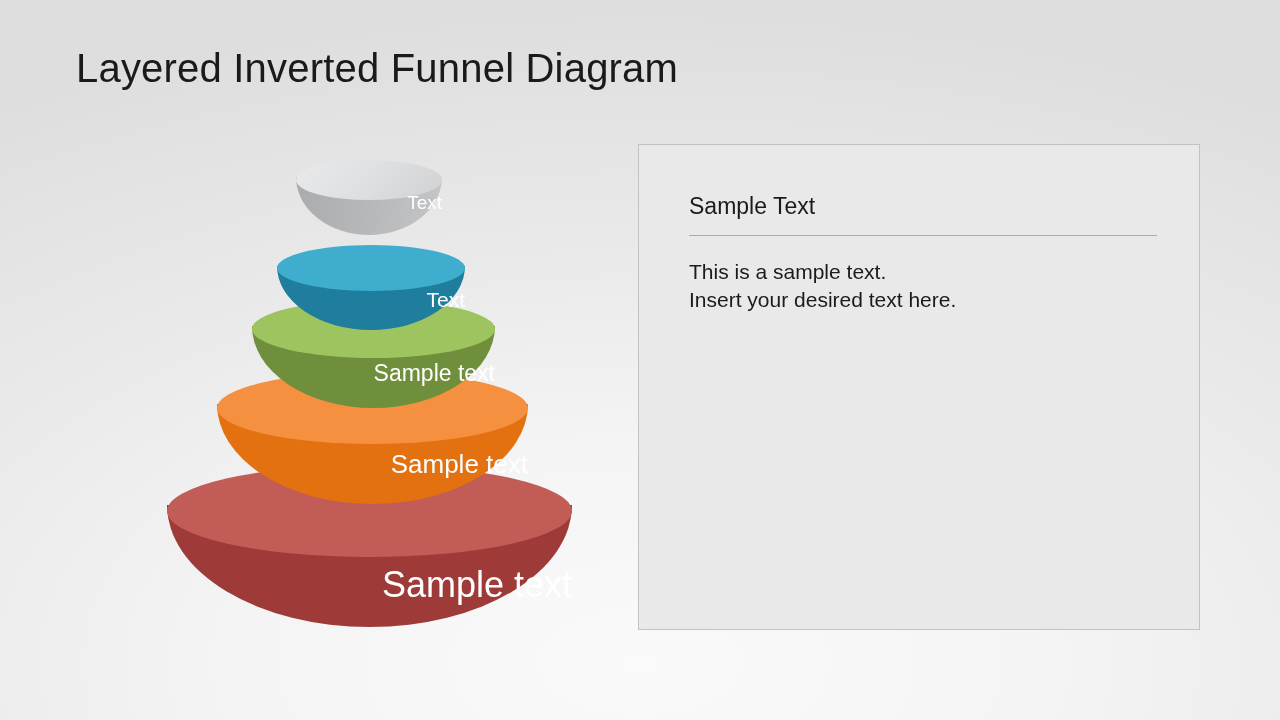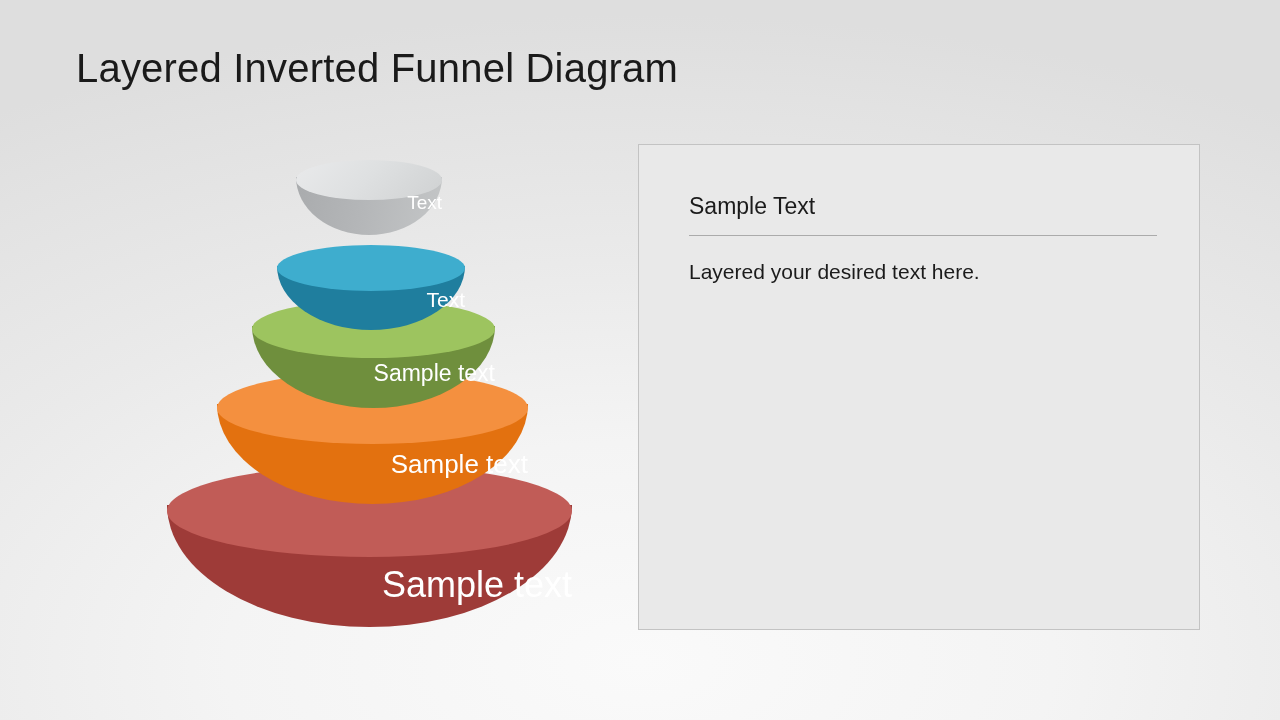--- a/index.html
+++ b/index.html
@@ -147,17 +147,18 @@
       <div class="top" style="height:40px; background:linear-gradient(135deg,#E9EAEB 0%,#DEE0E1 48%,#CFD1D2 100%);"></div>
       <div class="label" style="top:31px; font-size:19px; line-height:23px;">Text</div>
     </div>
 
   </div>
 
   <div class="text-panel">
     <div class="panel-heading">Sample Text</div>
     <div class="panel-rule"></div>
     <div class="panel-body">
-      <span class="line">Layered your desired text here.</span>
+      <span class="line">This is a sample text.</span>
+      <span class="line">Insert your desired text here.</span>
     </div>
   </div>
 
 </div>
 
 </body></html>

